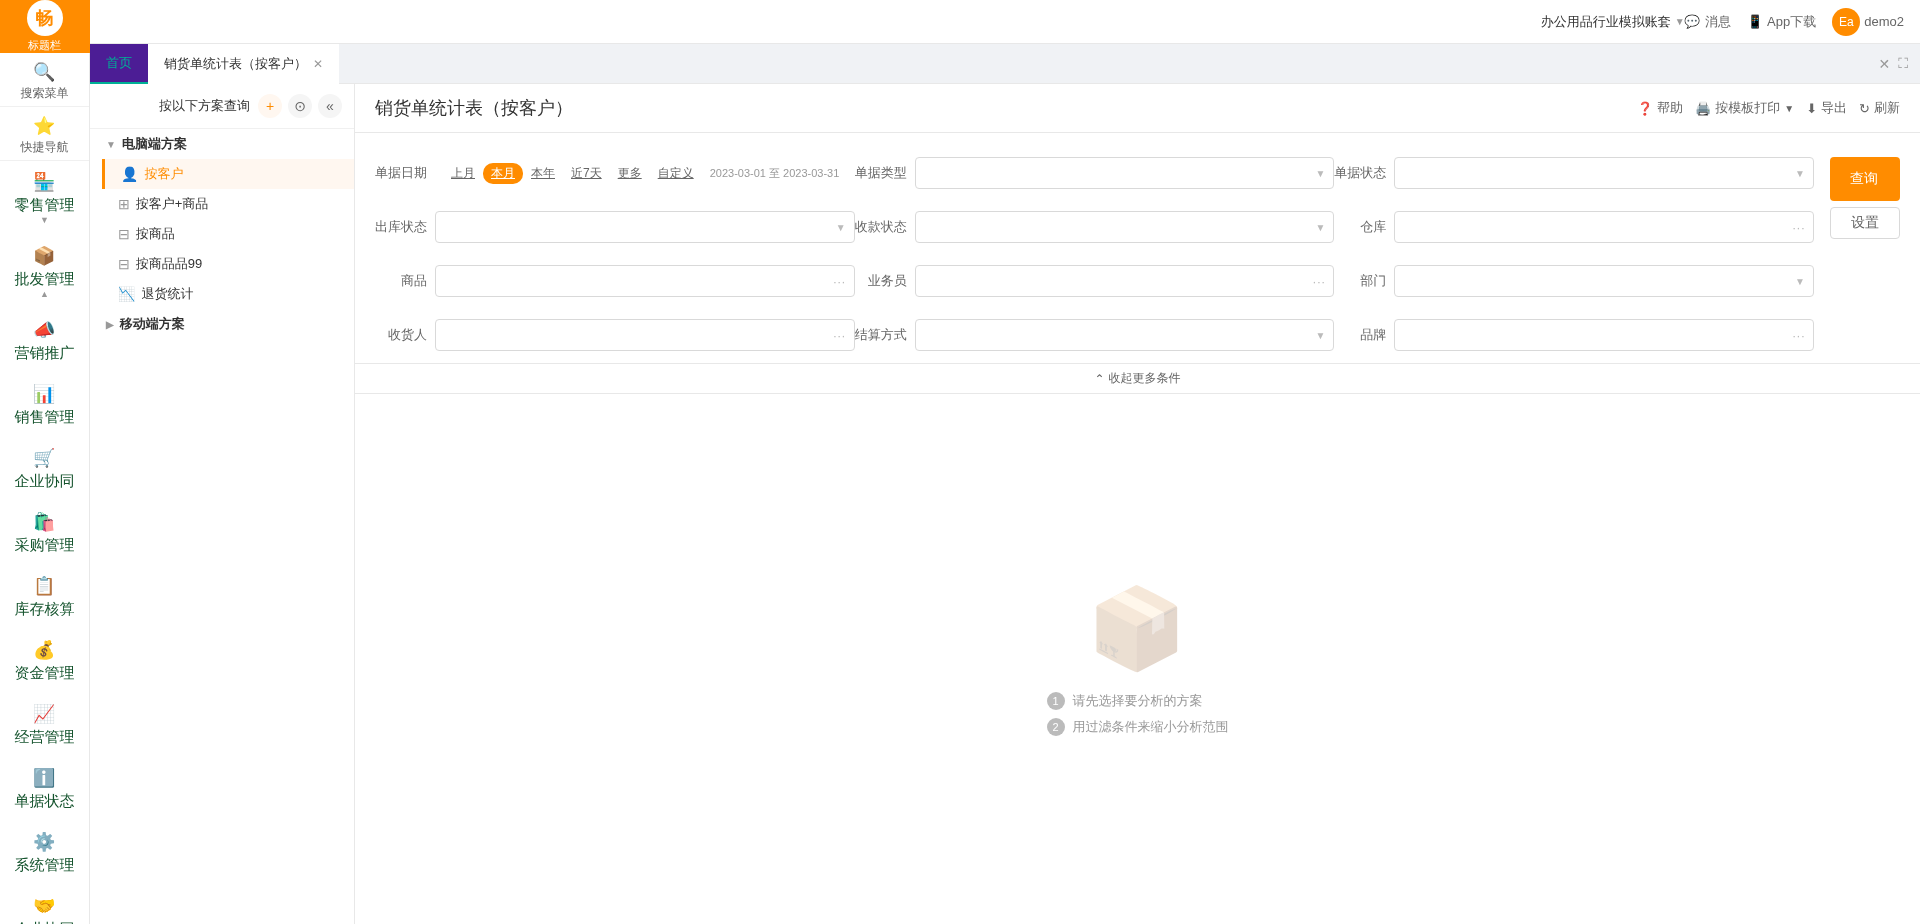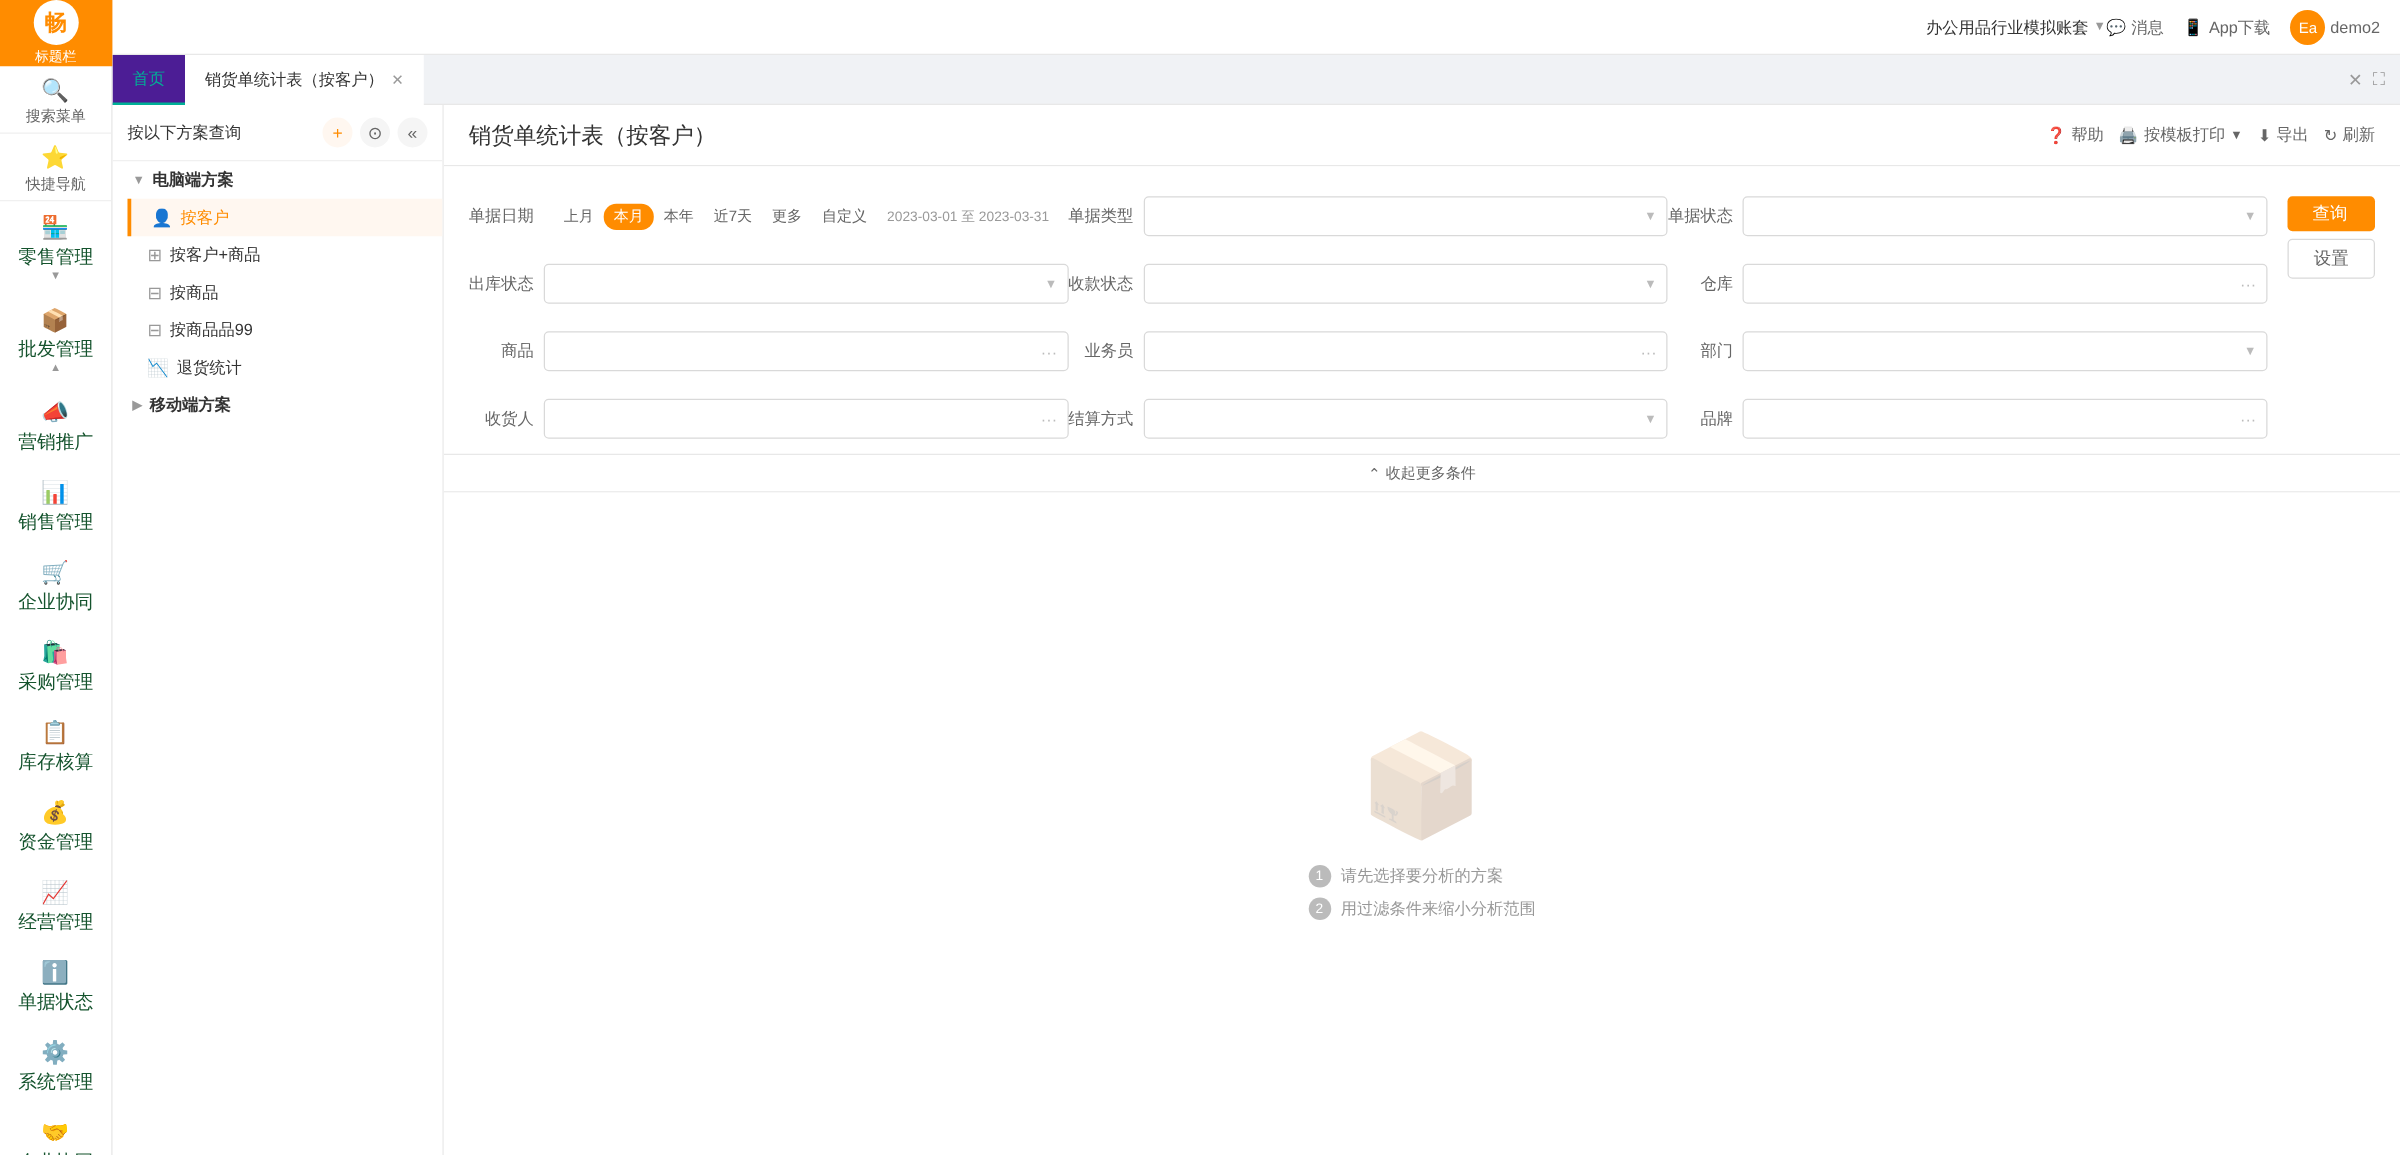--- a/index.html
+++ b/index.html
@@ -36,21 +36,21 @@
     .tab.home { background: #4c1d95; color: #00b096; border-bottom: 2px solid #00b096; }
     .tab.active { background: #fff; color: #333; border-bottom: none; }
     .tab-close { color: #999; font-size: 12px; cursor: pointer; }
 
     
     .content { flex: 1; display: flex; overflow: hidden; }
 
     
     .left-panel { width: 265px; background: #fff; border-right: 1px solid #e8e8e8; flex-shrink: 0; overflow-y: auto; }
     .left-panel-header { display: flex; align-items: center; padding: 10px 12px; gap: 8px; border-bottom: 1px solid #f0f0f0; }
-    .left-panel-title { font-size: 13px; color: #333; flex: 1; }
+    .left-panel-title { font-size: 13px; color: #333; flex: 1; text-align: right; }
     .left-panel-icons { display: flex; gap: 6px; }
     .left-panel-icon { width: 24px; height: 24px; border-radius: 50%; background: #f5f5f5; display: flex; align-items: center; justify-content: center; cursor: pointer; font-size: 14px; color: #666; }
     .left-panel-icon.orange { background: #fff7f0; color: #ff8c00; }
     .tree-item { padding: 6px 12px 6px 16px; display: flex; align-items: center; gap: 6px; cursor: pointer; font-size: 13px; }
     .tree-item.section { font-weight: bold; color: #333; }
     .tree-item.active { background: #fff7f0; color: #ff8c00; border-left: 3px solid #ff8c00; }
     .tree-item .tree-icon { font-size: 14px; color: #999; }
     .tree-item .tree-icon.orange { color: #ff8c00; }
     .tree-children { padding-left: 12px; }
     .tree-arrow { font-size: 10px; color: #999; }
@@ -68,24 +68,24 @@
     
     .filter-area { background: #fff; padding: 12px 20px; flex-shrink: 0; border-bottom: 1px solid #e8e8e8; }
     .filter-row { display: flex; align-items: center; gap: 0; margin-bottom: 12px; flex-wrap: nowrap; }
     .filter-row:last-child { margin-bottom: 0; }
     .filter-item { display: flex; align-items: center; flex: 1; min-width: 0; }
     .filter-label { white-space: nowrap; color: #666; font-size: 13px; min-width: 60px; text-align: right; padding-right: 8px; }
     .filter-control { flex: 1; border: 1px solid #d9d9d9; border-radius: 4px; height: 32px; display: flex; align-items: center; padding: 0 8px; background: #fff; cursor: pointer; font-size: 13px; gap: 4px; }
     .filter-control .dots { color: #bbb; margin-left: auto; }
     .filter-control .arrow { color: #bbb; margin-left: auto; font-size: 10px; }
     .date-tabs { display: flex; gap: 0; align-items: center; margin-left: 8px; }
-    .date-tab { padding: 2px 8px; font-size: 12px; cursor: pointer; color: #666; }
+    .date-tab { padding: 2px 8px; font-size: 12px; cursor: pointer; color: #666; text-decoration: underline; }
     .date-tab.active { background: #ff8c00; color: #fff; border-radius: 10px; }
     .date-range { font-size: 11px; color: #999; margin-left: 8px; }
-    .btn-query { background: #ff8c00; color: #fff; border: none; border-radius: 4px; padding: 6px 20px; font-size: 14px; cursor: pointer; height: 28px; display: flex; align-items: center; }
+    .btn-query { background: #ff8c00; color: #fff; border: none; border-radius: 4px; padding: 6px 20px; font-size: 14px; cursor: pointer; height: 44px; display: flex; align-items: center; }
     .btn-settings { background: #fff; color: #666; border: 1px solid #d9d9d9; border-radius: 4px; padding: 6px 20px; font-size: 14px; cursor: pointer; height: 32px; display: flex; align-items: center; }
     .query-buttons { display: flex; flex-direction: column; gap: 6px; margin-left: 16px; flex-shrink: 0; }
 
     
     .collapse-bar { background: #fff; display: flex; justify-content: center; align-items: center; padding: 6px; border-bottom: 1px solid #e8e8e8; cursor: pointer; flex-shrink: 0; }
     .collapse-bar-inner { display: flex; align-items: center; gap: 4px; color: #666; font-size: 12px; }
 
     
     .empty-state { flex: 1; display: flex; flex-direction: column; align-items: center; justify-content: center; gap: 16px; background: #fff; margin: 0; }
     .empty-tips { display: flex; flex-direction: column; gap: 8px; }

